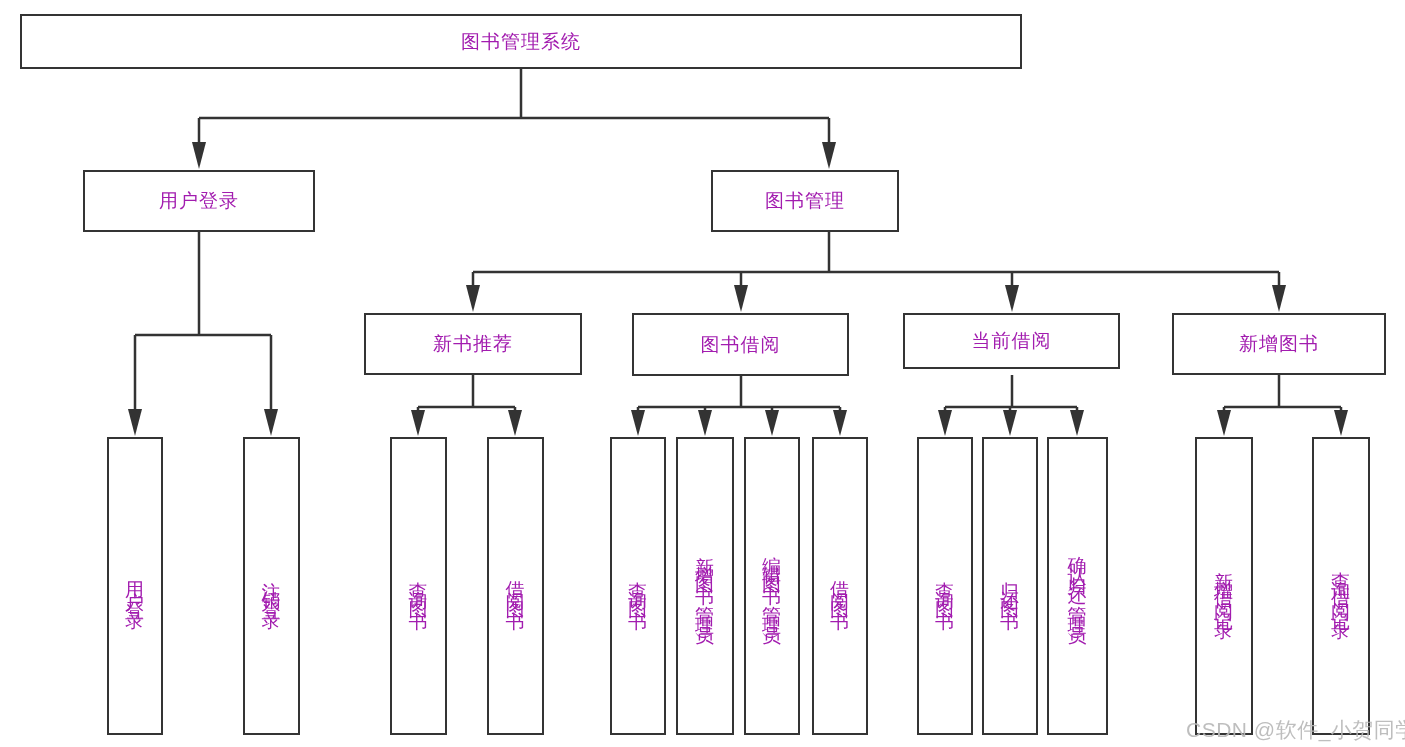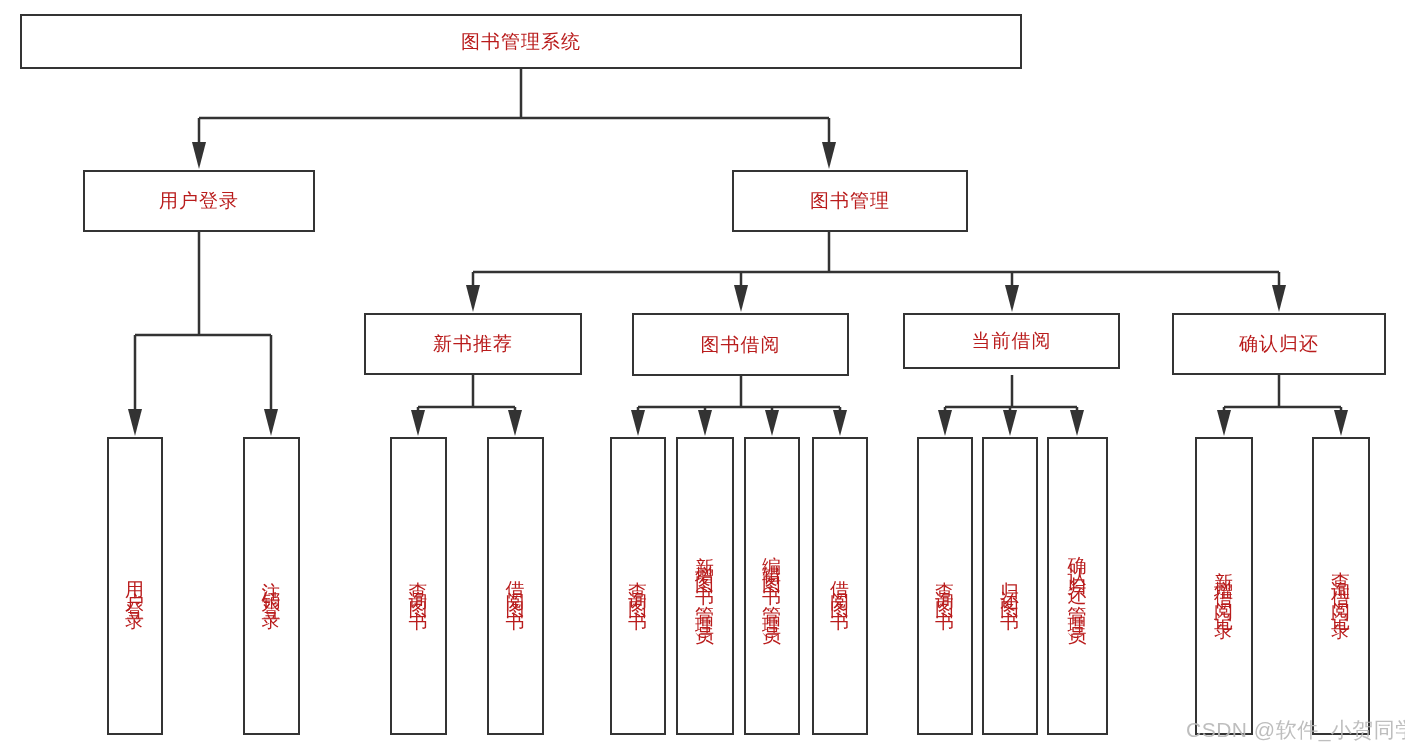--- a/index.html
+++ b/index.html
@@ -31,21 +31,21 @@
   }
 
   .box {
     position: absolute;
     border: 2.5px solid #343434;
     background: #ffffff;
     display: flex;
     align-items: center;
     justify-content: center;
     font-size: 19px;
-    color: #b91c1c;
+    color: #a21caf;
     z-index: 2;
     white-space: nowrap;
   }
 
   .hbox { letter-spacing: 1px; }
 
   .vbox {
     writing-mode: vertical-rl;
     text-orientation: mixed;
     letter-spacing: 10px;
@@ -108,26 +108,26 @@
     <g>
       <path d="M1279 375 V407 M1224 407 H1341 M1224 407 V411 M1341 407 V411"></path>
       <polygon points="1217,410 1231,410 1224,436"></polygon>
       <polygon points="1334,410 1348,410 1341,436"></polygon>
     </g>
   </svg>
 
   <div class="box hbox" style="left:20px; top:14px; width:1002px; height:55px;">图书管理系统</div>
 
   <div class="box hbox" style="left:83px; top:170px; width:232px; height:62px;">用户登录</div>
-  <div class="box hbox" style="left:711px; top:170px; width:236px; height:62px;margin-left:21px;">图书管理</div>
+  <div class="box hbox" style="left:711px; top:170px; width:188px; height:62px;">图书管理</div>
 
   <div class="box hbox" style="left:364px; top:313px; width:218px; height:62px;">新书推荐</div>
   <div class="box hbox" style="left:632px; top:313px; width:217px; height:63px;">图书借阅</div>
   <div class="box hbox" style="left:903px; top:313px; width:217px; height:56px;">当前借阅</div>
-  <div class="box hbox" style="left:1172px; top:313px; width:214px; height:62px;">确认归还</div>
+  <div class="box hbox" style="left:1172px; top:313px; width:214px; height:62px;">新增图书</div>
 
   <div class="box vbox" style="left:107px; top:437px; width:56px; height:298px;">用户登录</div>
   <div class="box vbox" style="left:243px; top:437px; width:57px; height:298px;">注销登录</div>
 
   <div class="box vbox" style="left:390px; top:437px; width:57px; height:298px;">查询图书</div>
   <div class="box vbox" style="left:487px; top:437px; width:57px; height:298px;">借阅图书</div>
 
   <div class="box vbox" style="left:610px; top:437px; width:56px; height:298px;">查询图书</div>
   <div class="box vbox" style="left:676px; top:437px; width:58px; height:298px;">新增图书（管理员）</div>
   <div class="box vbox" style="left:744px; top:437px; width:56px; height:298px;">编辑图书（管理员）</div>

